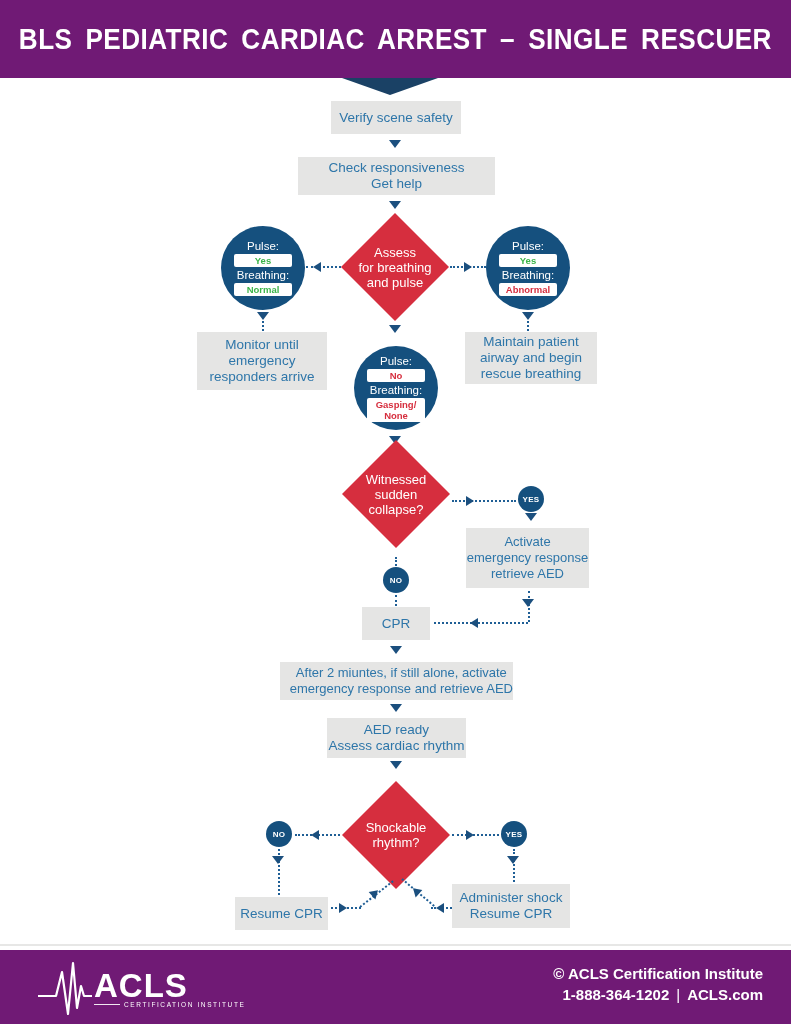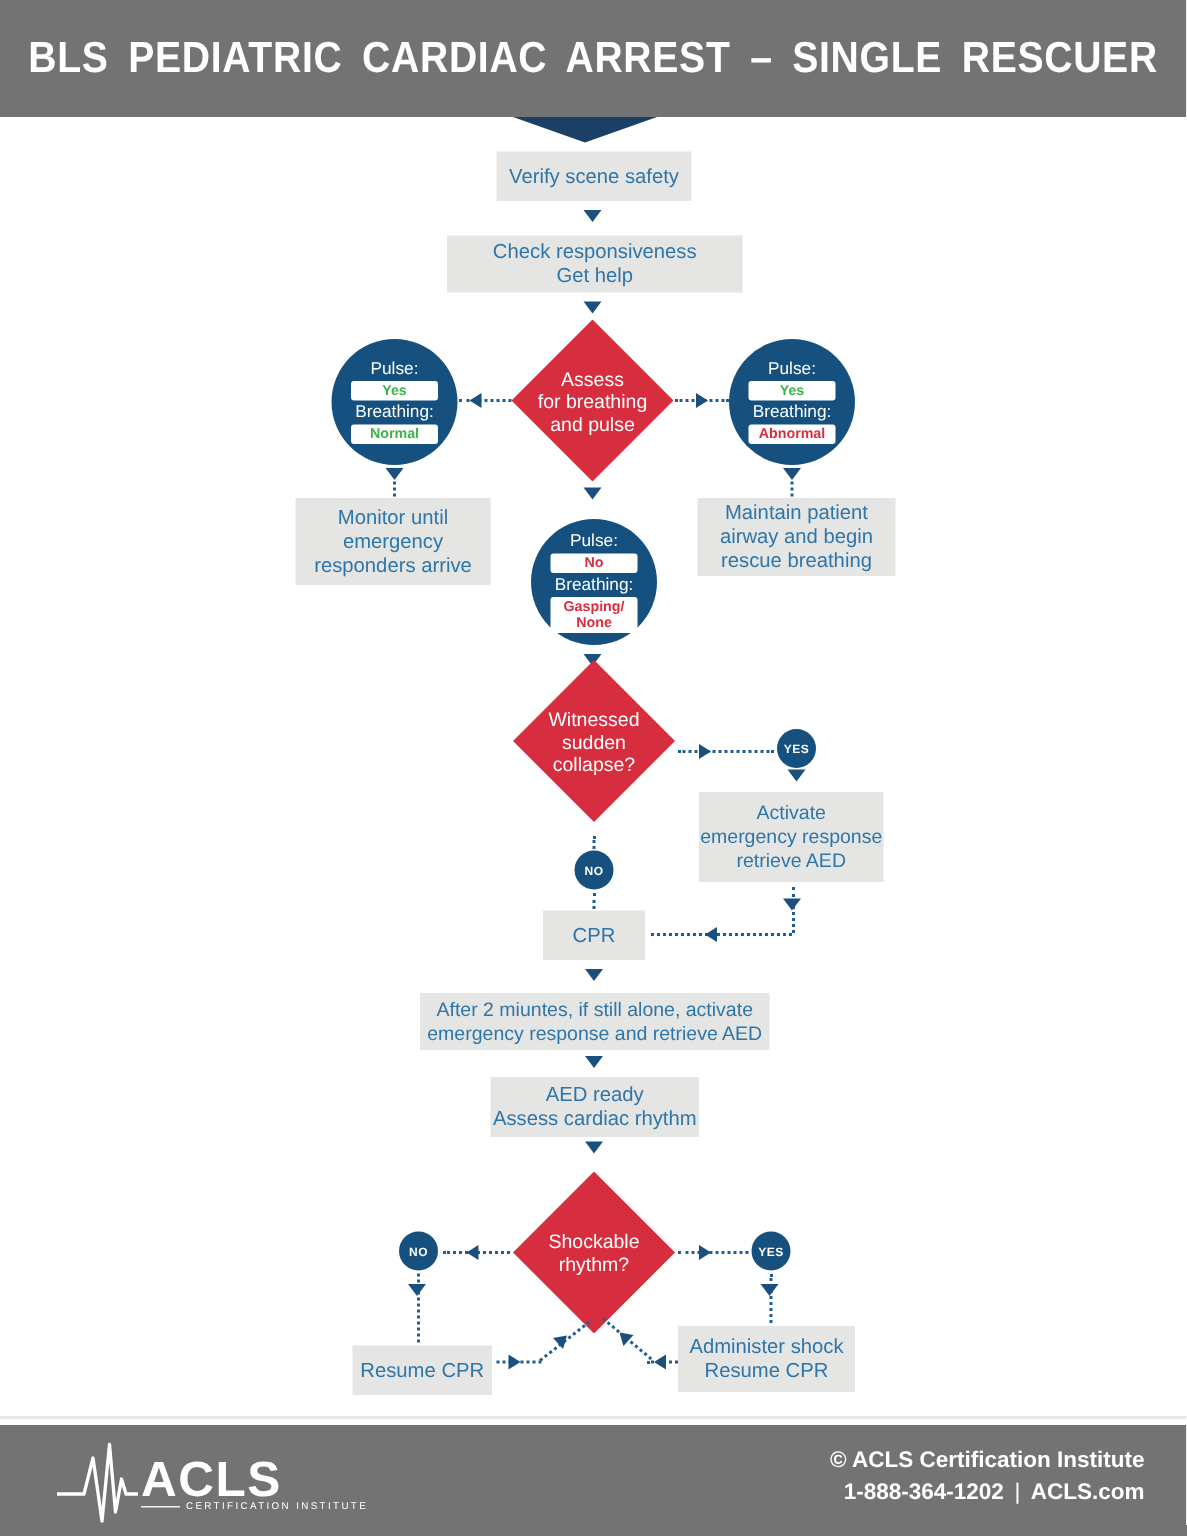--- a/index.html
+++ b/index.html
@@ -1,20 +1,20 @@
 <!DOCTYPE html>
 <html><head>
 <meta charset="utf-8">
 <style>
   * { margin:0; padding:0; box-sizing:border-box; }
   body { background:#fff; font-family:"Liberation Sans","DejaVu Sans",sans-serif; }
   #canvas { position:relative; width:791px; height:1024px; background:#fff; overflow:hidden; margin:0 auto; }
 
   
-  .band { position:absolute; left:0; width:791px; background:#737373; }
+  .band { position:absolute; left:0; width:791px; background:#701a75; }
   #header { top:0; height:78px; display:flex; align-items:center; justify-content:center; }
   #header .title { color:#fff; font-weight:bold; font-size:29px; letter-spacing:.5px; word-spacing:6px;
                    white-space:nowrap; display:inline-block; transform:scaleX(.9); }
   #notch { position:absolute; top:78px; left:342px; width:0; height:0;
            border-left:48px solid transparent; border-right:48px solid transparent; border-top:17px solid #1a4165; }
   #pre-footer-line { position:absolute; left:0; top:944px; width:791px; height:2px; background:#e7e7e6; }
   #footer { top:950px; height:74px; }
 
   
   .gbox { position:absolute; background:#e5e5e4; color:#2e76a9; display:flex; align-items:center; justify-content:center;
@@ -161,21 +161,21 @@
   <div class="badge" style="left:383px;top:567px;">
     <span>NO</span>
   </div>
   <div class="dot-v" style="left:395px;top:595px;height:11px;"></div>
 
   <div class="gbox" style="left:362px;top:607px;width:68px;height:33px;">
     <span>CPR</span>
   </div>
   <div class="tri down" style="left:390px;top:646px;"></div>
 
-  <div class="gbox" style="left:280px;top:662px;width:233px;height:38px;font-size:13px;">
+  <div class="gbox" style="left:280px;top:662px;width:233px;height:38px;font-size:13px;justify-content:flex-end;">
     <span>After 2 miuntes, if still alone, activate
 emergency response and retrieve AED</span>
   </div>
   <div class="tri down" style="left:390px;top:704px;"></div>
 
   <div class="gbox" style="left:327px;top:718px;width:139px;height:40px;">
     <span>AED ready
 Assess cardiac rhythm</span>
   </div>
   <div class="tri down" style="left:390px;top:761px;"></div>

